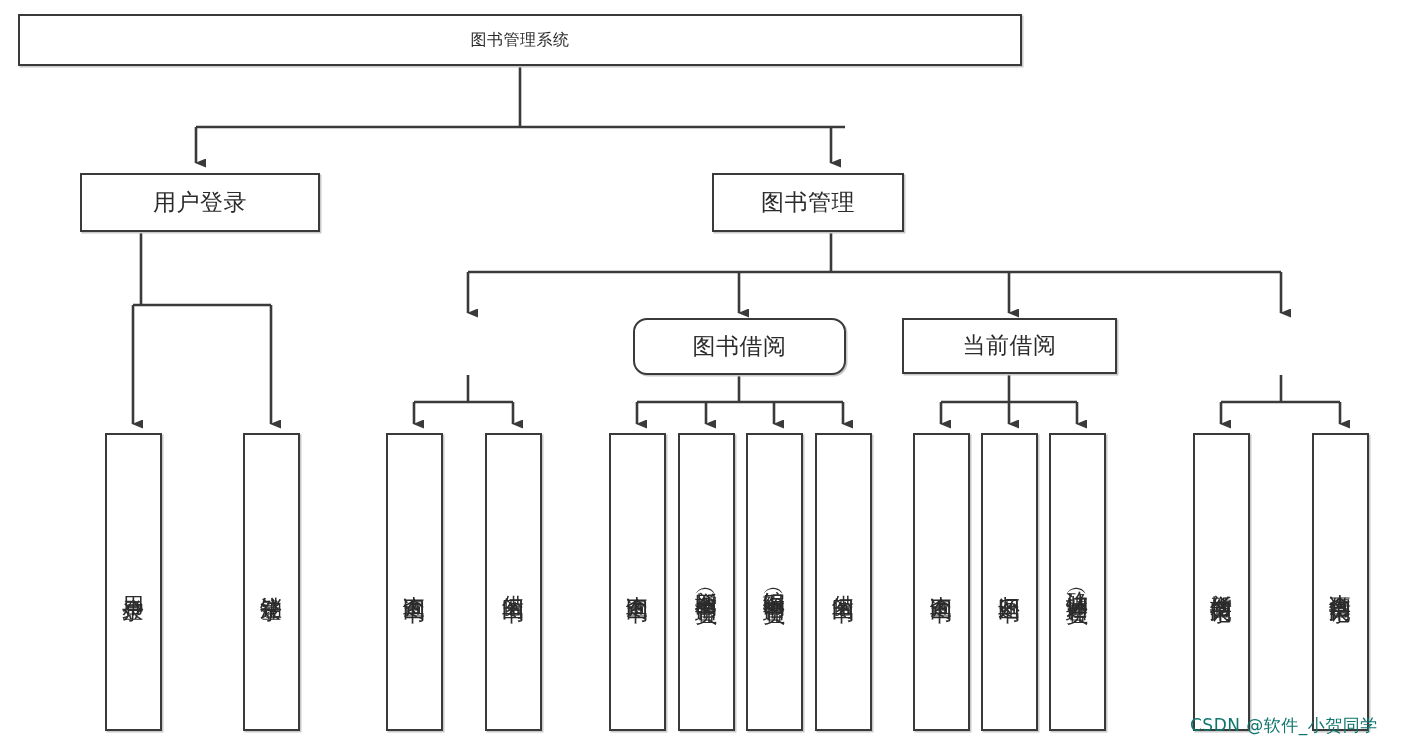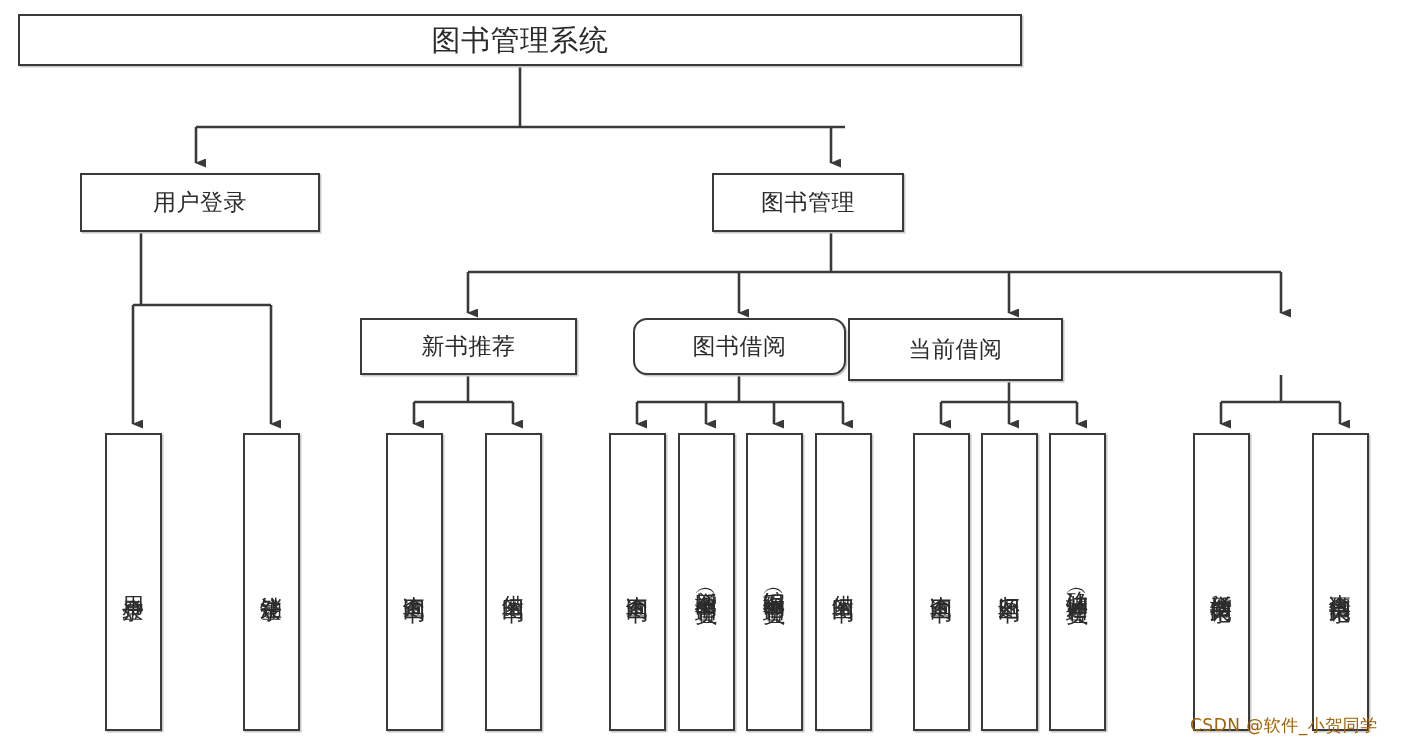--- a/index.html
+++ b/index.html
@@ -49,28 +49,28 @@
   }
   .node.vertical .label {
     writing-mode: vertical-rl;
     text-orientation: upright;
     font-size: 22px;
     letter-spacing: 2px;
     line-height: 1.05;
     max-height: 268px;
   }
   #node-root .label {
-    font-size: 29px;
+    font-size: 16px;
   }
   .watermark {
     position: absolute;
     left: 1190px;
     top: 714px;
     font-size: 17px;
-    color: #a16207;
+    color: #0f766e;
     white-space: nowrap;
     letter-spacing: 0.5px;
   }
 </style>
 </head>
 <body>
 
 <div id="diagram-root">
 
   <svg id="edges-layer" viewBox="0 0 1405 747" width="1405" height="747" xmlns="http://www.w3.org/2000/svg">
@@ -127,27 +127,24 @@
     <span class="label">图书管理系统</span>
   </div>
 
   <div class="node horizontal" style="left:80px; top:173px; width:240px; height:59px;">
     <span class="label">用户登录</span>
   </div>
   <div class="node horizontal" style="left:712px; top:173px; width:192px; height:59px;">
     <span class="label">图书管理</span>
   </div>
 
-  <div class="node horizontal" style="left:360px; top:318px; width:217px; height:57px;">
-    <span class="label">新书推荐</span>
-  </div>
   <div class="node horizontal" style="left:633px; top:318px; width:213px; height:57px;border-radius:14px;">
     <span class="label">图书借阅</span>
   </div>
-  <div class="node horizontal" style="left:848px; top:318px; width:215px; height:63px;">
+  <div class="node horizontal" style="left:902px; top:318px; width:215px; height:56px;">
     <span class="label">当前借阅</span>
   </div>
 
   <div class="node vertical" style="left:105px; top:433px; width:57px; height:298px;">
     <span class="label">用户登录</span>
   </div>
   <div class="node vertical" style="left:243px; top:433px; width:57px; height:298px;">
     <span class="label">注销登录</span>
   </div>
 

